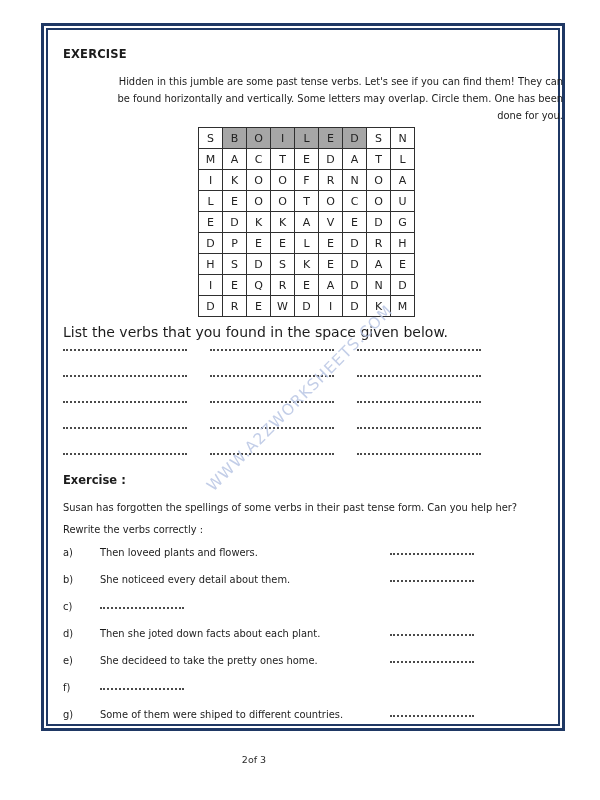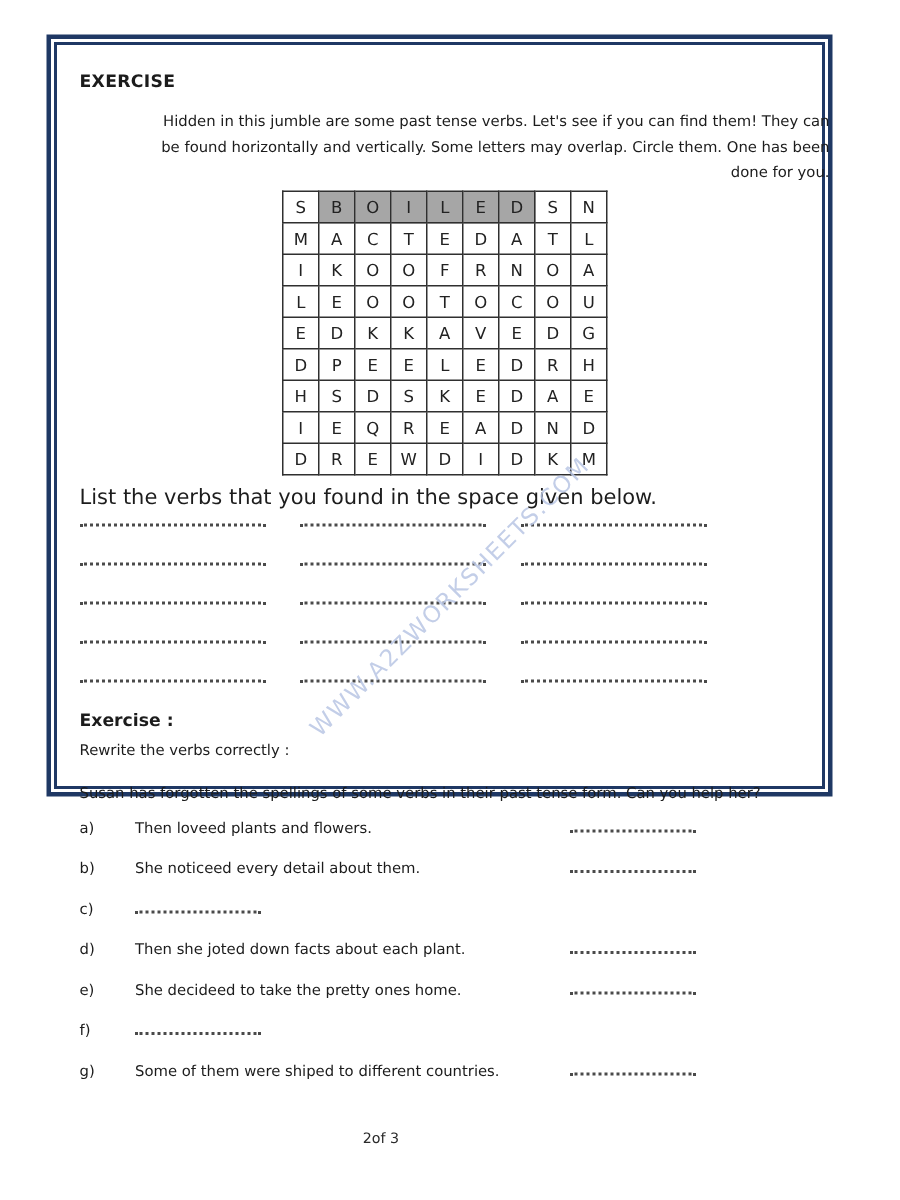--- a/index.html
+++ b/index.html
@@ -11,21 +11,21 @@
   }
   *{box-sizing:border-box;margin:0;padding:0;}
   html,body{width:600px;height:800px;}
   body{
     font-family:"DejaVu Sans","Liberation Sans",sans-serif;
     background:#ffffff;color:var(--c-text);
     position:relative;overflow:hidden;
   }
   .sheet{position:absolute;inset:0;background:#fff;}
   .border-outer{
-    position:absolute;left:31px;top:23px;width:524px;height:508px;
+    position:absolute;left:41px;top:23px;width:524px;height:708px;
     border:3px solid var(--c-border);
   }
   .border-inner{
     position:absolute;inset:2px;
     border:2px solid var(--c-border);
     padding:17px 8px 0 15px;
   }
   .h1{font-size:11.5px;font-weight:bold;line-height:14px;letter-spacing:.2px;}
   .intro{
     margin-top:12px;font-size:9.9px;line-height:17px;
@@ -212,23 +212,23 @@
           <div class="blank"></div>
           <div class="blank"></div>
           <div class="blank"></div>
           <div class="blank"></div>
           <div class="blank"></div>
           <div class="blank"></div>
         </div>
 
       <div class="h2">Exercise :</div>
 
+      <p class="line">Susan has forgotten the spellings of some verbs in their past tense form. Can you help her?</p>
+
       <p class="line tight">Rewrite the verbs correctly :</p>
-
-      <p class="line">Susan has forgotten the spellings of some verbs in their past tense form. Can you help her?</p>
 
       <div class="items">
 
           <div class="item">
             <span class="ilabel">a)</span>
             <span class="itext">Then loveed plants and flowers.</span>
             <span class="iblank"></span>
           </div>
 
           <div class="item">

